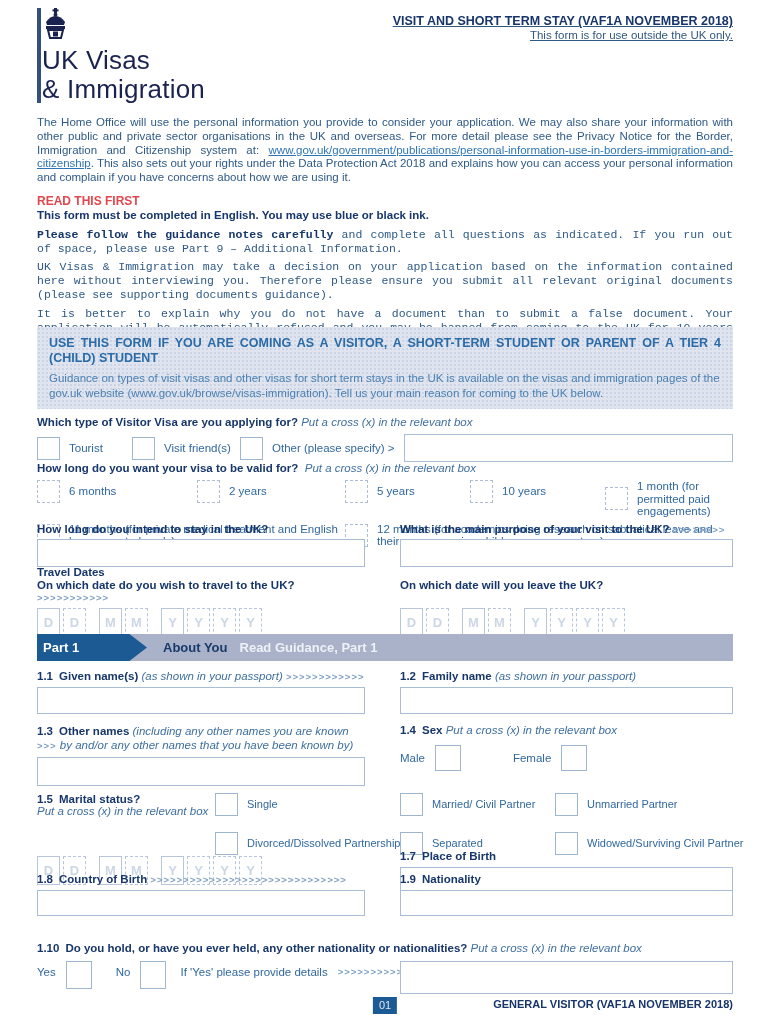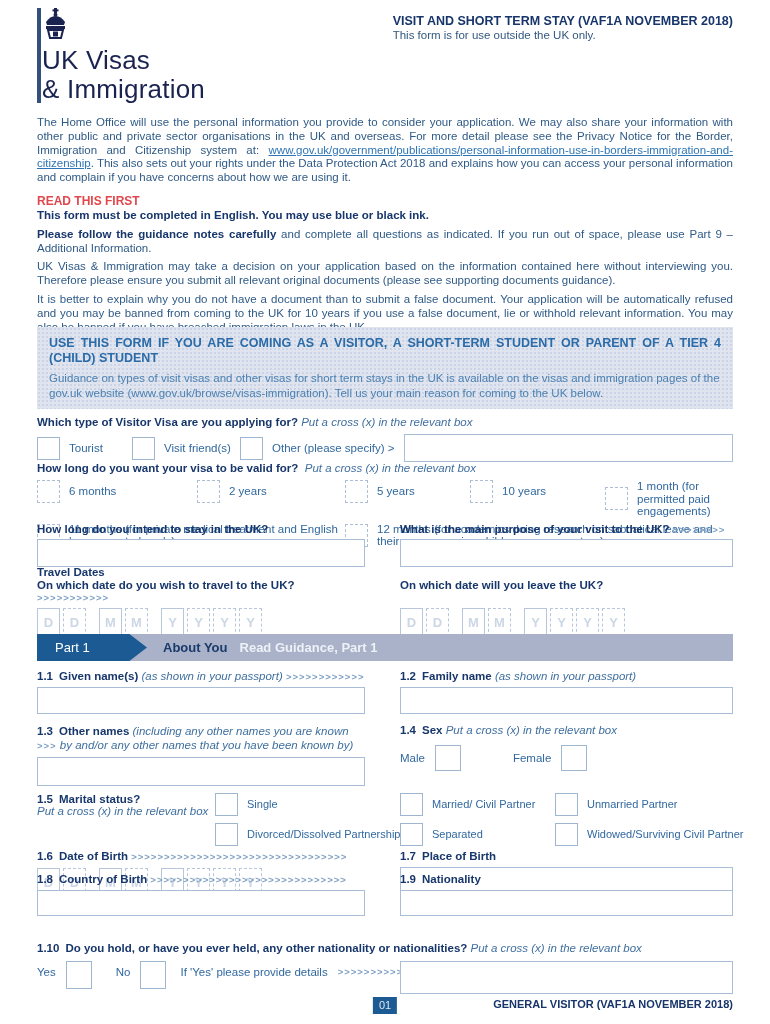--- a/index.html
+++ b/index.html
@@ -6,37 +6,37 @@
   .page{position:relative;width:770px;height:1024px;background:#ffffff;overflow:hidden;
         font-family:"Liberation Sans","DejaVu Sans",sans-serif;color:#2f5a86;}
   .abs{position:absolute;left:37px;right:37px;}
 
   
   .header{top:8px;display:flex;justify-content:space-between;}
   .logo{display:flex;gap:1px;}
   .logo-bar{width:4px;height:95px;background:#33517c;}
   .logo-col{display:flex;flex-direction:column;}
   .logo-text{font-size:26px;line-height:1.12;color:#1a2350;letter-spacing:0.2px;margin-top:3px;}
-  .header-right{padding-top:6px;}
+  .header-right{text-align:right;padding-top:6px;text-decoration:underline;}
   .form-title{color:#17356a;font-weight:bold;font-size:12.5px;}
   .form-sub{color:#33587e;font-size:11.5px;line-height:1.35;}
 
   
   .para{font-size:11.5px;line-height:13.8px;text-align:justify;color:#2f5a86;}
   .bold-navy{font-weight:bold;color:#17366b;}
   .link{color:#2e75b6;text-decoration:underline;cursor:pointer;}
   .qline{font-size:11.5px;color:#17366b;font-weight:bold;}
   .hint{font-style:italic;font-weight:normal;color:#3f6f9f;}
   .chev{color:#7fa0c4;font-weight:bold;font-size:9.5px;letter-spacing:1px;}
   .qnum{margin-right:6px;}
 
   
   .read-first{top:194px;}
   .rf-heading{color:#e0484e;font-weight:bold;font-size:12px;margin-bottom:1px;}
-  .rf-para{margin-top:5px;}
+  .rf-para{margin-top:5px;font-family:Liberation Mono, monospace;}
 
   
   .usebox{top:327px;height:82px;background:#dfe4ee;
           background-image:radial-gradient(#cbd4e6 0.8px,transparent 0.9px);background-size:4px 4px;
           padding:9px 12px;box-sizing:border-box;}
   .usebox-h{color:#2a6ba8;font-weight:bold;font-size:12.5px;line-height:15px;text-align:justify;}
   .usebox-b{color:#4b80b2;font-size:11.5px;line-height:14.5px;margin-top:5px;}
 
   
   .cb{width:21px;height:21px;border:1px solid #9fb6d0;background:#fff;flex:0 0 auto;}
@@ -63,34 +63,34 @@
 
   .purpose{top:523px;}
   .purpose .inputbox{height:28px;margin-top:4px;}
 
   .travel{top:566px;}
   .travel-qs{margin-top:1px;}
   .travel-boxes{margin-top:5px;}
 
   .band{top:634px;height:27px;background:#a9b2c8;display:flex;align-items:center;}
   .band-arrow{height:27px;width:110px;background:#1c5a94;clip-path:polygon(0 0,84% 0,100% 50%,84% 100%,0 100%);
-              color:#ffffff;font-weight:normal;font-size:13px;display:flex;align-items:center;
-              padding-left:18px;box-sizing:border-box;}
+              color:#ffffff;font-weight:bold;font-size:13px;display:flex;align-items:center;
+              padding-left:6px;box-sizing:border-box;}
   .band-title{color:#1a3a6b;font-weight:bold;font-size:13px;margin-left:16px;}
   .band-guidance{color:#eef1f7;font-size:13px;margin-left:12px;font-weight:bold;}
 
   .r11{top:670px;} .r11 .inputbox{height:27px;margin-top:5px;}
   .r13{top:724px;}
   .r13 .qtext{line-height:14px;}
   .r13 .inputbox{height:29px;margin-top:4px;}
   .sex-opts{display:flex;align-items:center;gap:10px;margin-top:9px;color:#31689f;font-size:11.5px;}
   .sex-opts .sp{width:32px;}
   .cb.sex{width:24px;height:24px;}
 
-  .marital{top:793px;display:grid;grid-template-columns:178px 185px 155px 1fr;row-gap:7px;align-items:start;}
+  .marital{top:793px;display:grid;grid-template-columns:178px 185px 155px 1fr;row-gap:16px;align-items:start;}
   .marital .mlabel{grid-row:1/3;}
   .marital .opt{white-space:nowrap;font-size:11px;}
 
   .r16{top:850px;} .r16 .dates{margin-top:6px;} .r16 .inputbox{height:29px;margin-top:5px;}
   .r18{top:873px;} .r18 .inputbox{height:26px;margin-top:5px;}
 
   .q110{top:942px;}
   .q110-row{position:relative;margin-top:7px;display:flex;align-items:flex-start;gap:10px;
             color:#31689f;font-size:11.5px;}
   .q110-row .lbl{padding-top:5px;}
@@ -323,21 +323,20 @@
         <span>Separated</span>
       </div>
     <div class="opt">
         <span class="cb"></span>
         <span>Widowed/Surviving Civil Partner</span>
       </div>
   </div>
 
   <div class="abs r16 row2col">
     <div>
-      <div class="qline"><span class="qnum">1.6</span><span>Date of Birth</span> <span class="chev">&gt;&gt;&gt;&gt;&gt;&gt;&gt;&gt;&gt;&gt;&gt;&gt;&gt;&gt;&gt;&gt;&gt;&gt;&gt;&gt;&gt;&gt;&gt;&gt;&gt;&gt;&gt;&gt;&gt;&gt;&gt;&gt;&gt;</span></div>
       <div class="dates">
         <div class="dgroup">
           <div class="dcell first">D</div>
           <div class="dcell">D</div>
         </div>
         <div class="dgroup">
           <div class="dcell first">M</div>
           <div class="dcell">M</div>
         </div>
         <div class="dgroup">

